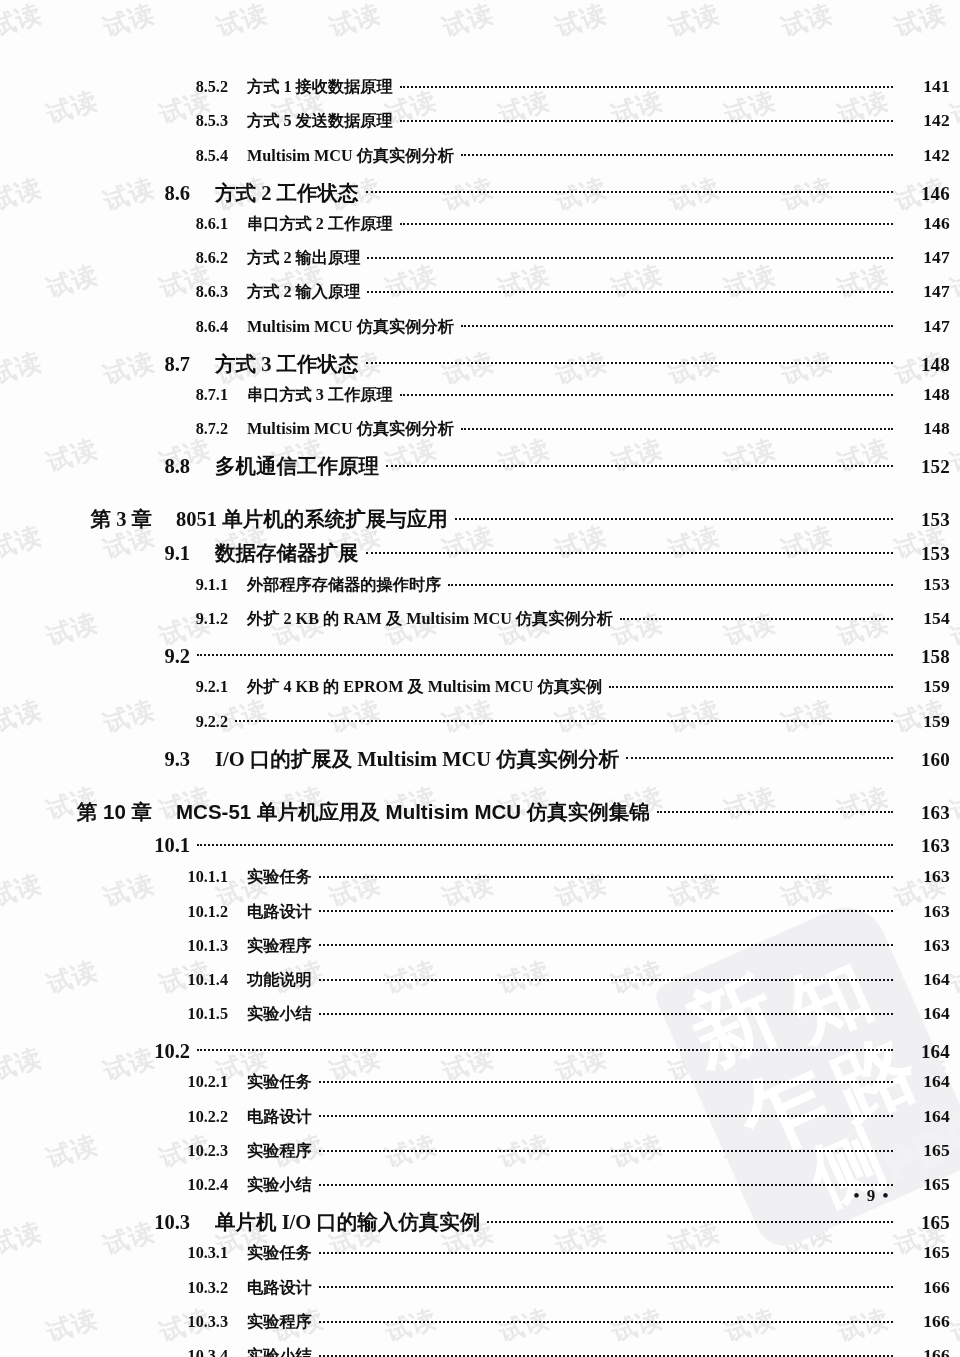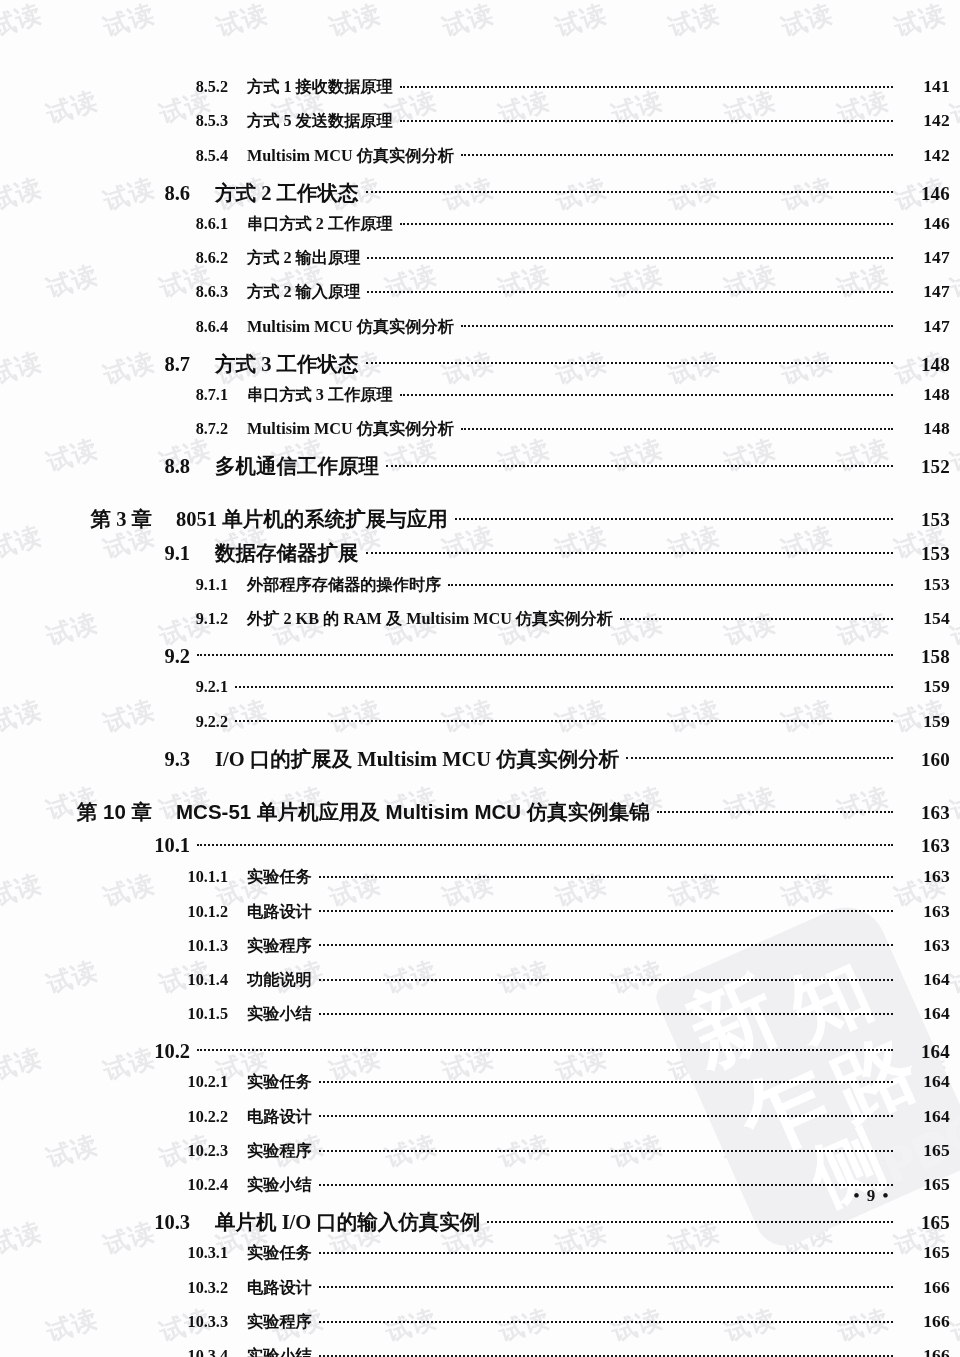--- a/index.html
+++ b/index.html
@@ -423,20 +423,21 @@
         <span class="leader"></span>
         <span class="page">154</span>
       </div>
       <div class="row lvl-section">
         <span class="num">9.2</span>
         <span class="leader"></span>
         <span class="page">158</span>
       </div>
       <div class="row lvl-sub">
         <span class="num">9.2.1</span>
+        <span class="title">外扩 4 KB 的 EPROM 及 Multisim MCU 仿真实例</span>
         <span class="leader"></span>
         <span class="page">159</span>
       </div>
       <div class="row lvl-sub">
         <span class="num">9.2.2</span>
         <span class="leader"></span>
         <span class="page">159</span>
       </div>
       <div class="row lvl-section">
         <span class="num">9.3</span>

